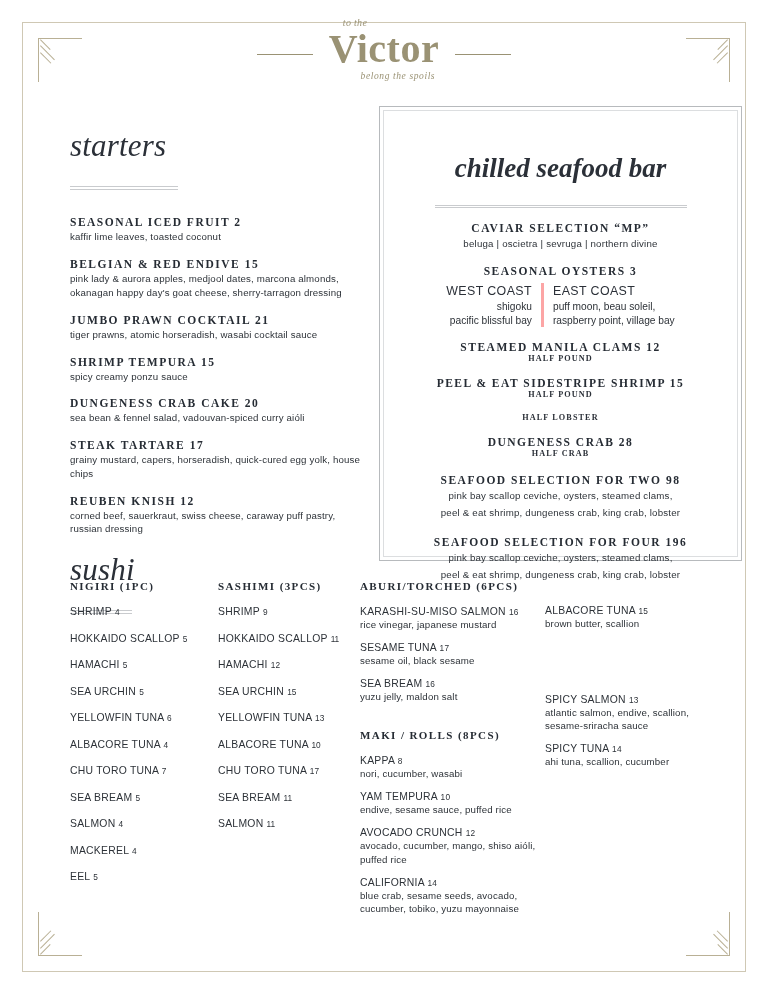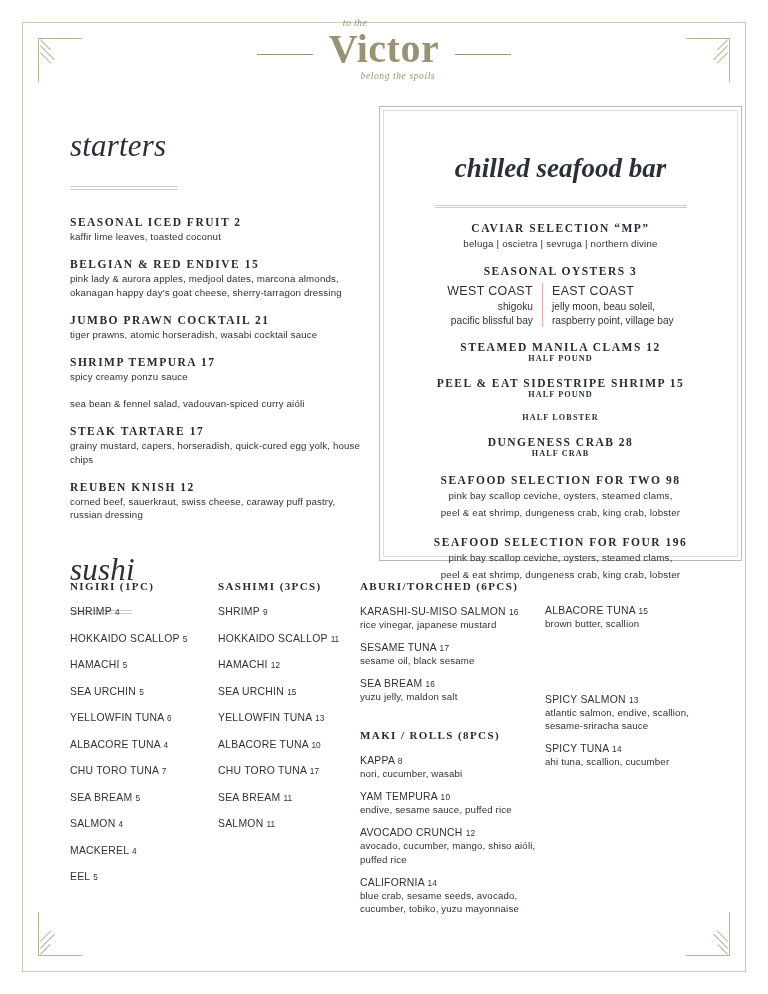--- a/index.html
+++ b/index.html
@@ -206,21 +206,21 @@
   }
   .oyster-cols {
     display: flex;
     justify-content: center;
     margin-top: 6px;
   }
   .oyster-col { font-size: 10.6px; line-height: 1.32; color: #2d3238; }
   .oyster-col.west {
     text-align: right;
     padding-right: 9px;
-    border-right: 1px solid #fca5a5;
+    border-right: 3px solid #fca5a5;
   }
   .oyster-col.east {
     text-align: left;
     padding-left: 9px;
   }
   .oyster-col .oc-title {
     font-size: 12.4px;
     letter-spacing: .4px;
     margin-bottom: 1px;
     color: #2b3038;
@@ -337,24 +337,25 @@
       </div>
       <div class="dish">
         <div class="dish-name">BELGIAN &amp; RED ENDIVE  15</div>
         <div class="dish-desc">pink lady &amp; aurora apples, medjool dates, marcona almonds, okanagan happy day's goat cheese, sherry-tarragon dressing</div>
       </div>
       <div class="dish">
         <div class="dish-name">JUMBO PRAWN COCKTAIL  21</div>
         <div class="dish-desc">tiger prawns, atomic horseradish, wasabi cocktail sauce</div>
       </div>
       <div class="dish">
-        <div class="dish-name">SHRIMP TEMPURA  17</div>
+        <div class="dish-name">SHRIMP TEMPURA  15</div>
         <div class="dish-desc">spicy creamy ponzu sauce</div>
       </div>
       <div class="dish">
+        <div class="dish-name">DUNGENESS CRAB CAKE  20</div>
         <div class="dish-desc">sea bean &amp; fennel salad, vadouvan-spiced curry aióli</div>
       </div>
       <div class="dish">
         <div class="dish-name">STEAK TARTARE  17</div>
         <div class="dish-desc">grainy mustard, capers, horseradish, quick-cured egg yolk, house chips</div>
       </div>
       <div class="dish">
         <div class="dish-name">REUBEN KNISH  12</div>
         <div class="dish-desc">corned beef, sauerkraut, swiss cheese, caraway puff pastry, russian dressing</div>
       </div>
@@ -374,21 +375,21 @@
     <div class="sf-block">
       <div class="sf-name">SEASONAL OYSTERS  3</div>
       <div class="oyster-cols">
         <div class="oyster-col west">
           <div class="oc-title">WEST COAST</div>
           <div class="oc-line">shigoku</div>
           <div class="oc-line">pacific blissful bay</div>
         </div>
         <div class="oyster-col east">
           <div class="oc-title">EAST COAST</div>
-          <div class="oc-line">jelly moon, beau soleil,</div>
+          <div class="oc-line">puff moon, beau soleil,</div>
           <div class="oc-line">raspberry point, village bay</div>
         </div>
       </div>
     </div>
 
     <div id="seafood-items">
         <div class="sf-block">
           <div class="sf-name">STEAMED MANILA CLAMS  12</div>
           <div class="sf-sub">HALF POUND</div>
         </div>

